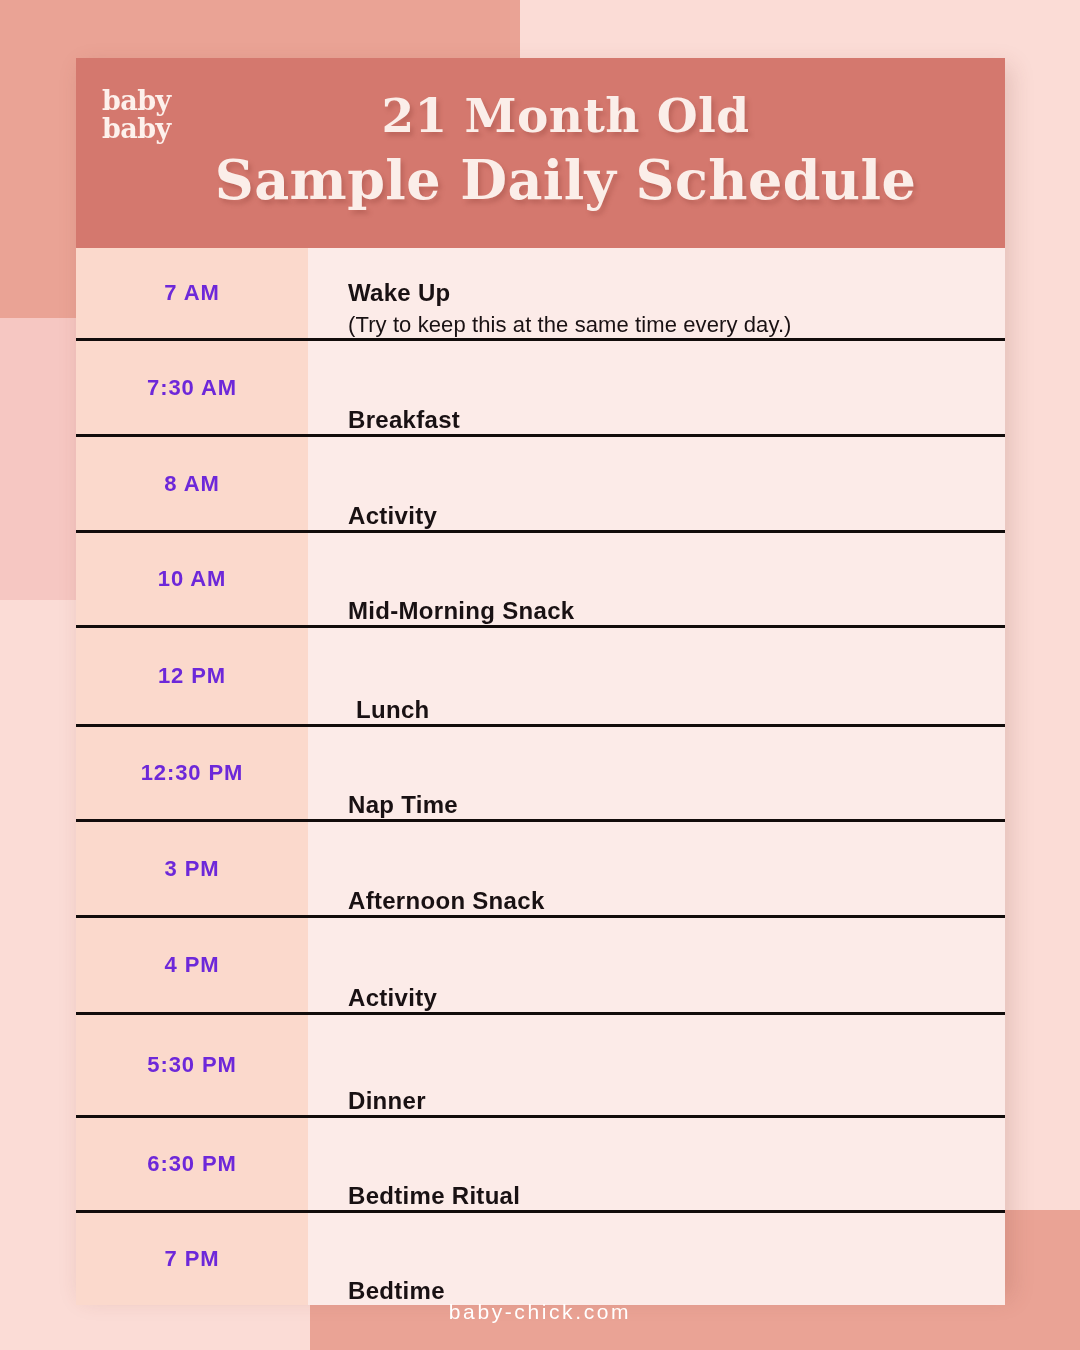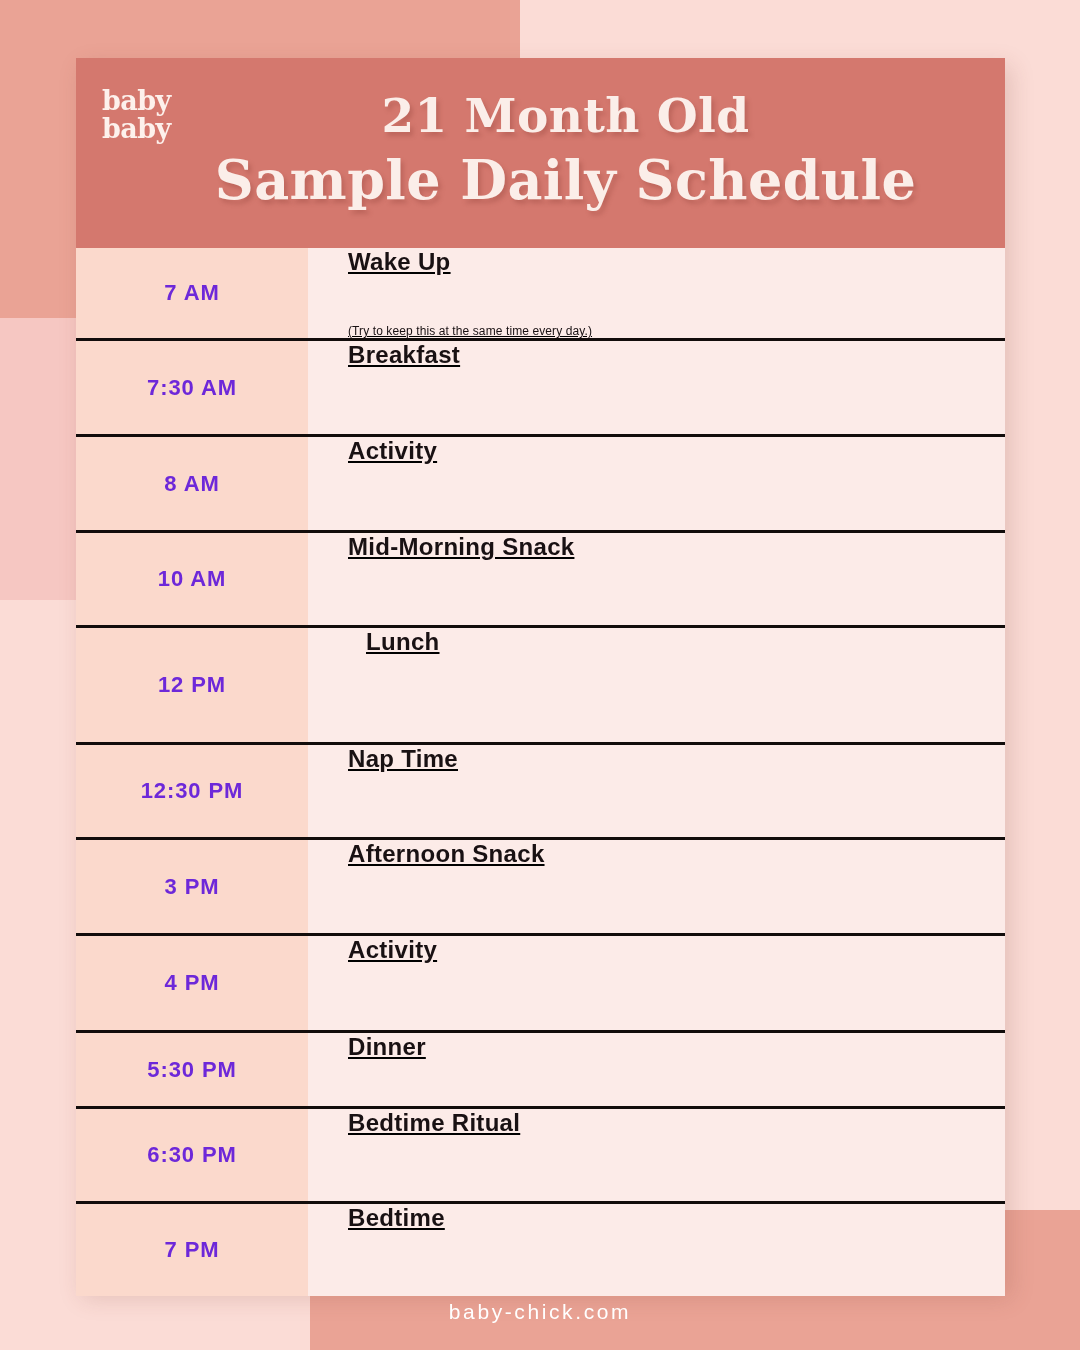--- a/index.html
+++ b/index.html
@@ -132,50 +132,49 @@
     font-weight: bold;
     font-size: 22px;
     letter-spacing: 0.9px;
   }
 
   .act-cell {
     flex: 1 1 auto;
     background: #fcebe8;
     display: flex;
     flex-direction: column;
-    justify-content: space-between;
+    justify-content: flex-end;
     padding-left: 40px;
     box-sizing: border-box;
-    text-decoration: underline;
   }
   .act-title {
     color: #191113;
     font-weight: bold;
     font-size: 24px;
     letter-spacing: 0.3px;
   }
   .act-note {
     color: #191113;
-    font-size: 12px;
+    font-size: 22px;
     font-weight: normal;
     margin-top: 5px;
     letter-spacing: 0.1px;
   }
   .act-cell.indented { padding-left: 48px; }
 
   
   .row.r0  { height: 93px; }
   .row.r1  { height: 96px; }
   .row.r2  { height: 96px; }
   .row.r3  { height: 95px; }
-  .row.r4  { height: 117px; gap: 10px; }
+  .row.r4  { height: 99px; }
   .row.r5  { height: 95px; }
   .row.r6  { height: 96px; }
   .row.r7  { height: 97px; }
-  .row.r8  { height: 76px; }
+  .row.r8  { height: 103px; }
   .row.r9  { height: 95px; }
   .row.r10 { height: 92px; }
 
   
   #footer {
     position: absolute;
     left: 0; right: 0;
     top: 1300px;
     text-align: center;
   }

